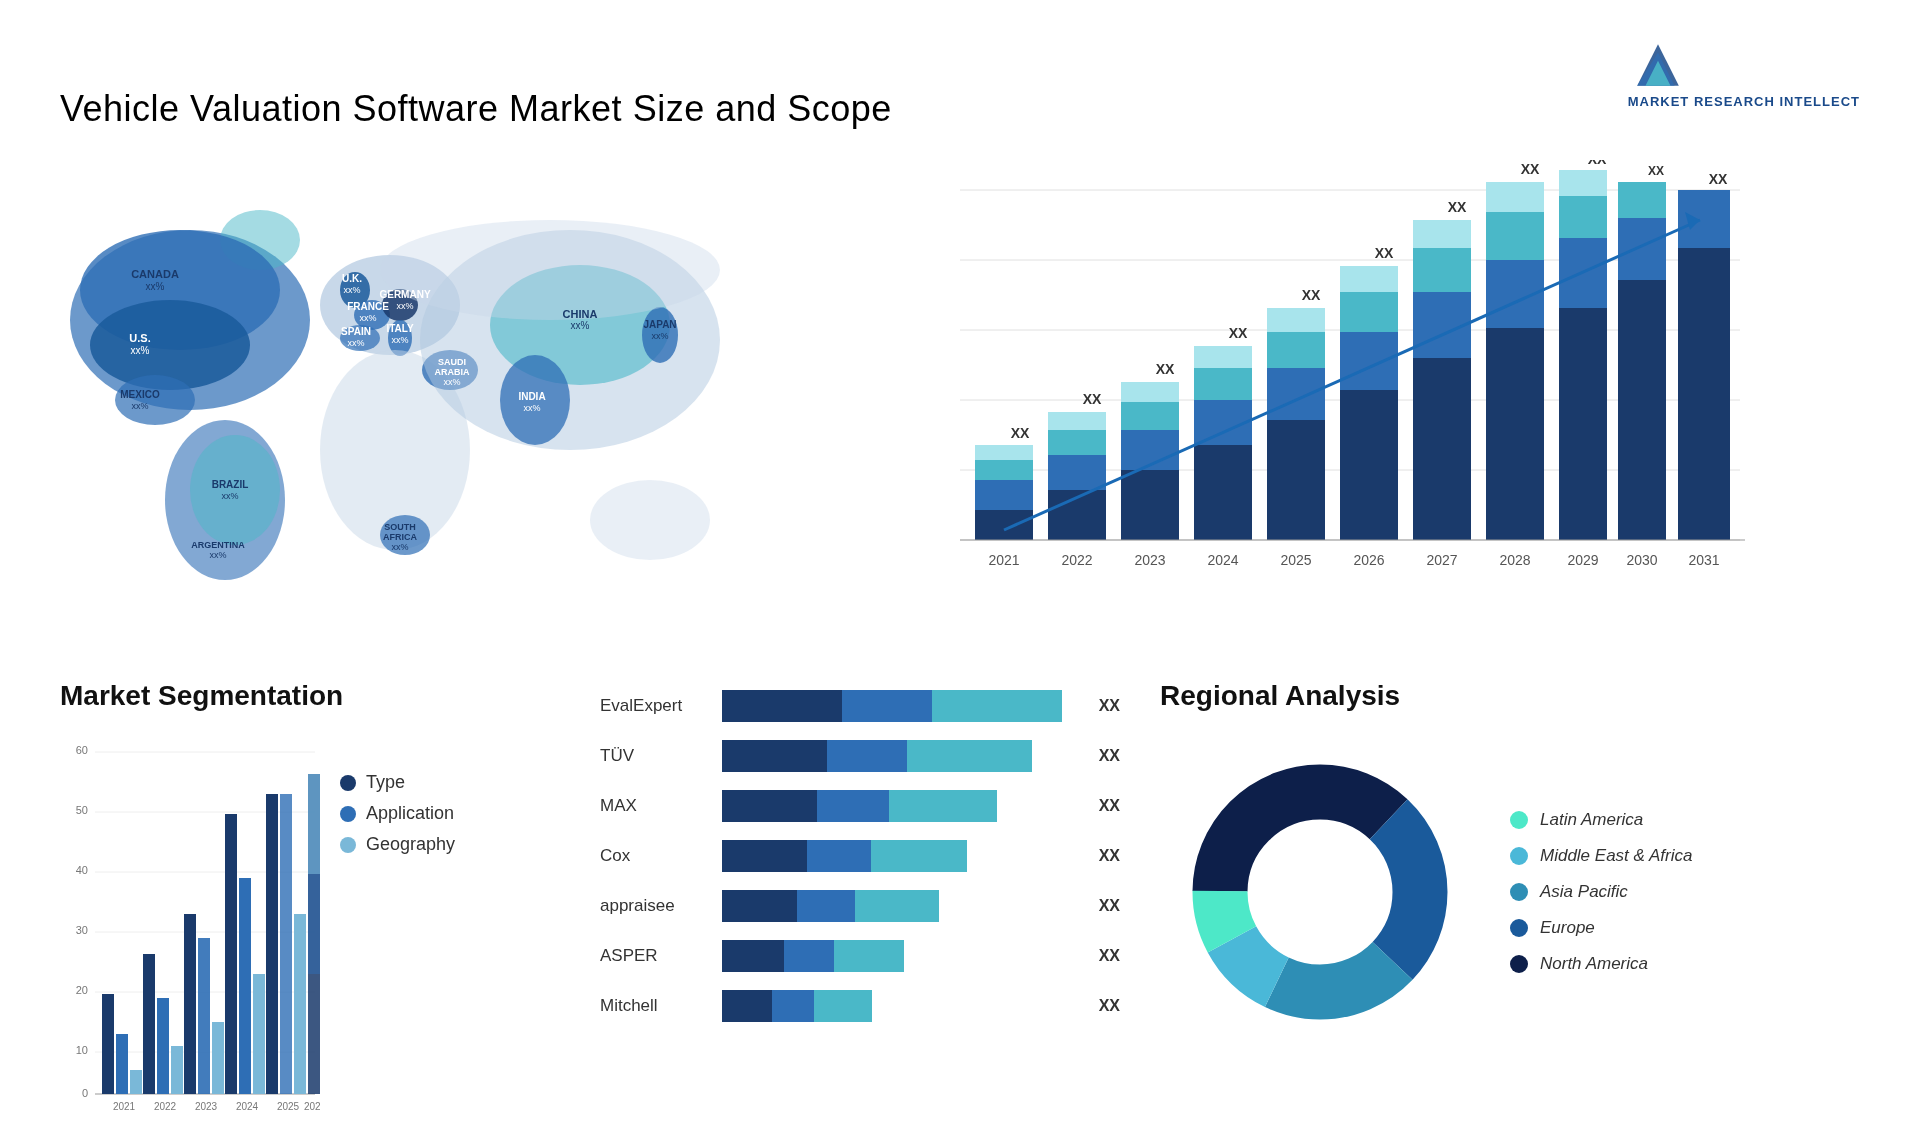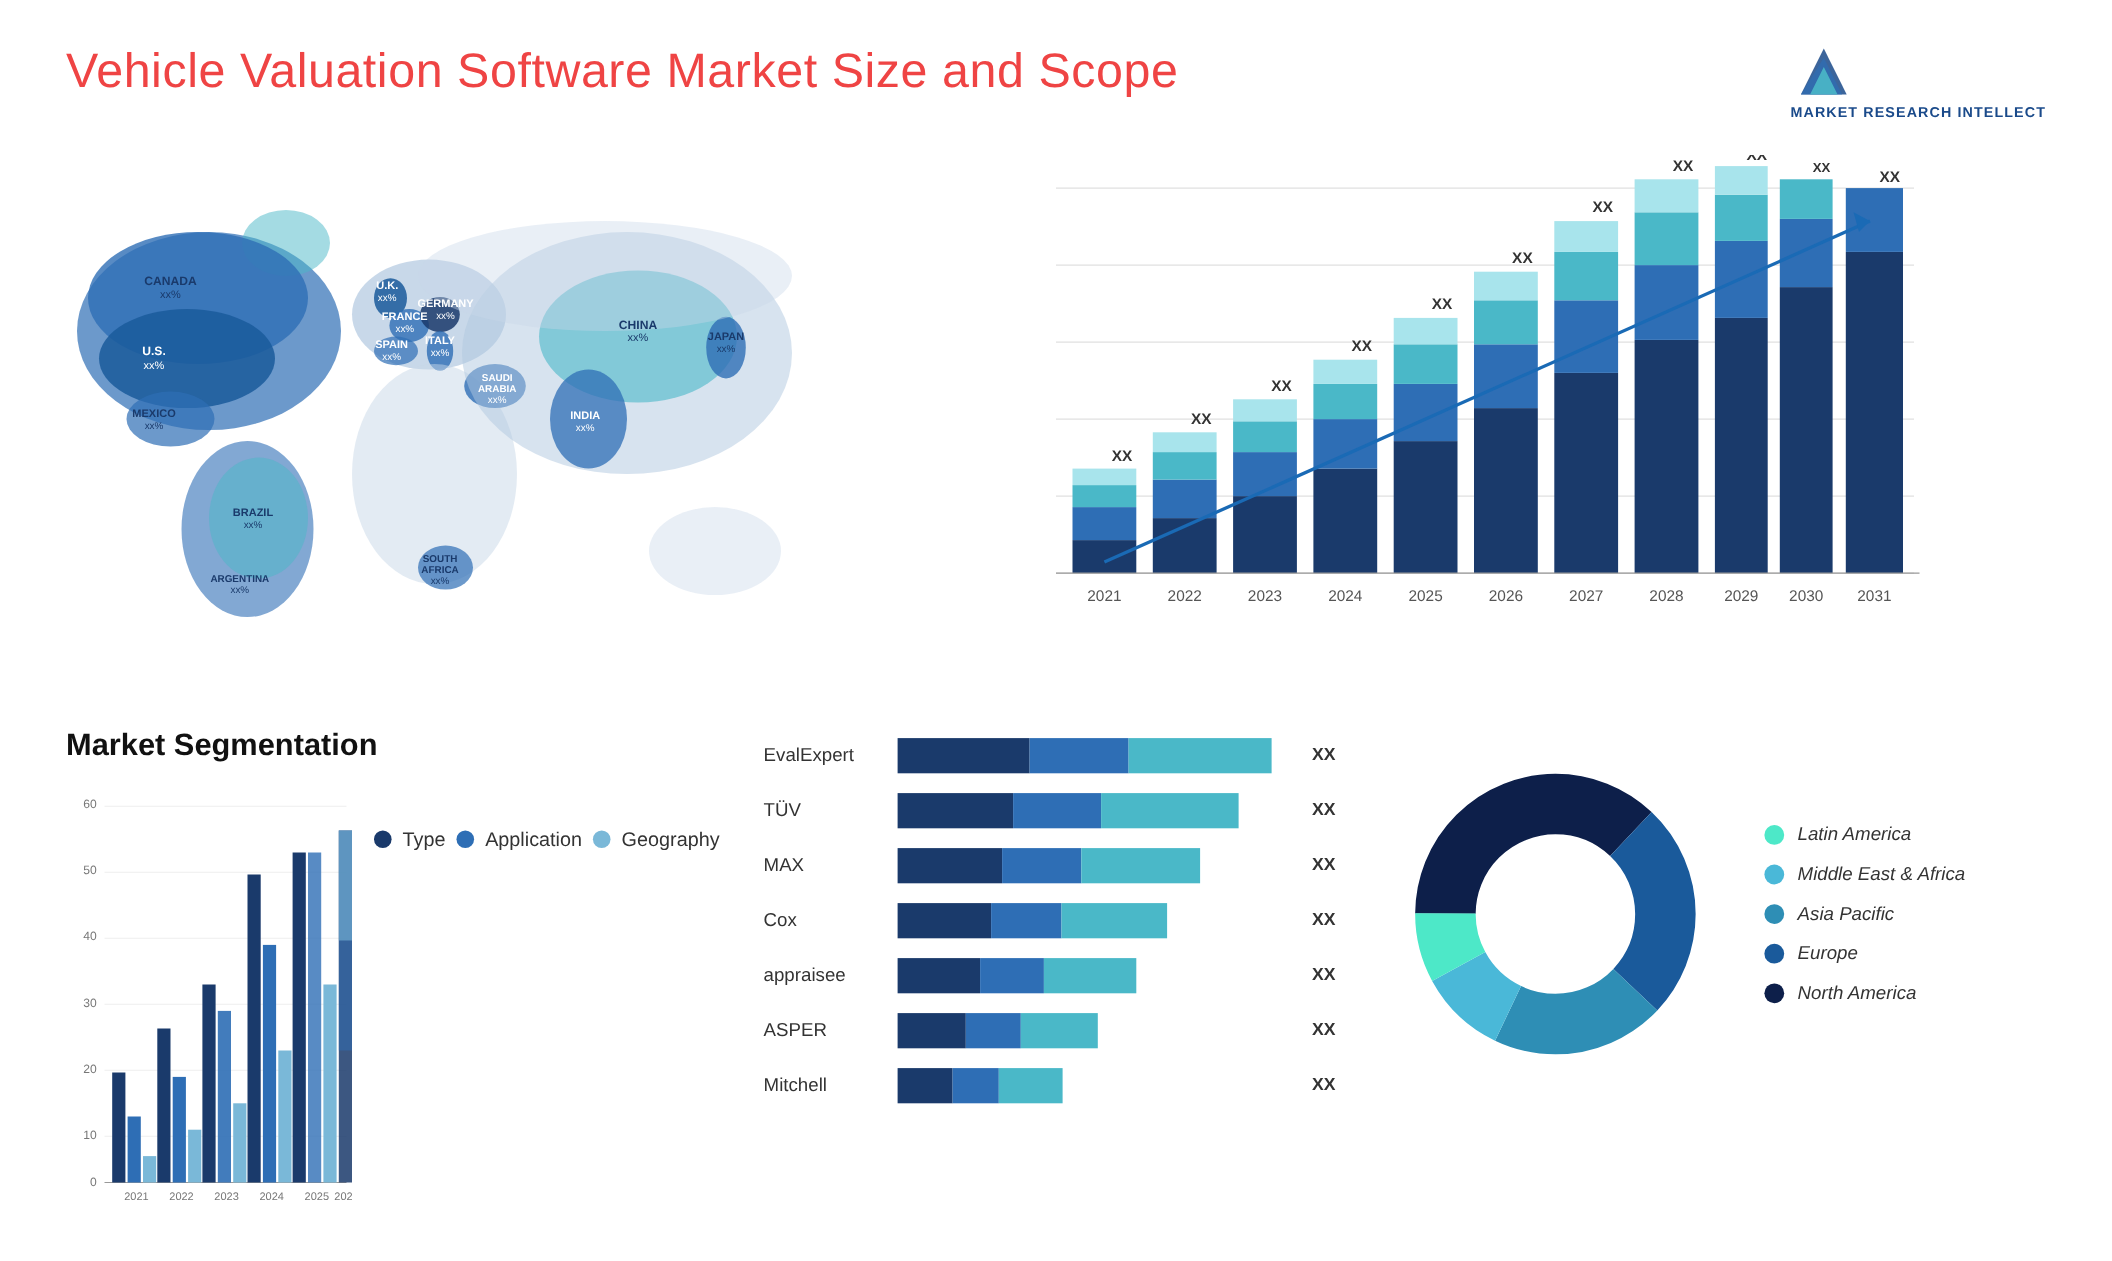--- a/index.html
+++ b/index.html
@@ -16,24 +16,25 @@
       padding: 40px 60px;
       background: #fff;
     }
     .header {
       display: flex;
       justify-content: space-between;
       align-items: flex-start;
       margin-bottom: 30px;
     }
     .page-title {
-      font-size: 44px;
+      font-size: 36px;
       font-weight: 400;
-      color: #ef4444;
+      color: #000000;
       letter-spacing: 0.5px;
+      margin-top: 48px;
     }
     .logo-area {
       display: flex;
       flex-direction: column;
       align-items: flex-start;
       gap: 4px;
     }
     .logo-icon {
       width: 60px;
       height: 50px;
@@ -83,21 +84,21 @@
     }
     .section-title {
       font-size: 28px;
       font-weight: 700;
       color: #111;
       margin-bottom: 20px;
     }
     
     .legend {
       display: flex;
-      flex-direction: row;
+      flex-direction: column;
       gap: 10px;
       margin-top: 10px;
       margin-left: 280px;
     }
     .legend-item {
       display: flex;
       align-items: center;
       gap: 10px;
       font-size: 18px;
       color: #333;
@@ -544,20 +545,21 @@
             <div class="player-bar-mid" style="width:42px;"></div>
             <div class="player-bar-light" style="width:58px;"></div>
           </div>
           <span class="player-value">XX</span>
         </div>
 
       </div>
     </div>
 
     <div class="regional-section">
+      <h2 class="section-title">Regional Analysis</h2>
       <div class="regional-container">
         <div class="donut-container">
           <svg viewBox="0 0 320 320" width="320" height="320">
 
             <circle cx="160" cy="160" r="100" fill="none" stroke="#0d1f4a" stroke-width="55" stroke-dasharray="232.5 395.8" stroke-dashoffset="157" transform="rotate(-90 160 160)"></circle>
 
             <circle cx="160" cy="160" r="100" fill="none" stroke="#1a5a9b" stroke-width="55" stroke-dasharray="157.1 471.2" stroke-dashoffset="-75.5" transform="rotate(-90 160 160)"></circle>
 
             <circle cx="160" cy="160" r="100" fill="none" stroke="#2e8eb5" stroke-width="55" stroke-dasharray="125.7 502.6" stroke-dashoffset="-232.6" transform="rotate(-90 160 160)"></circle>
 

